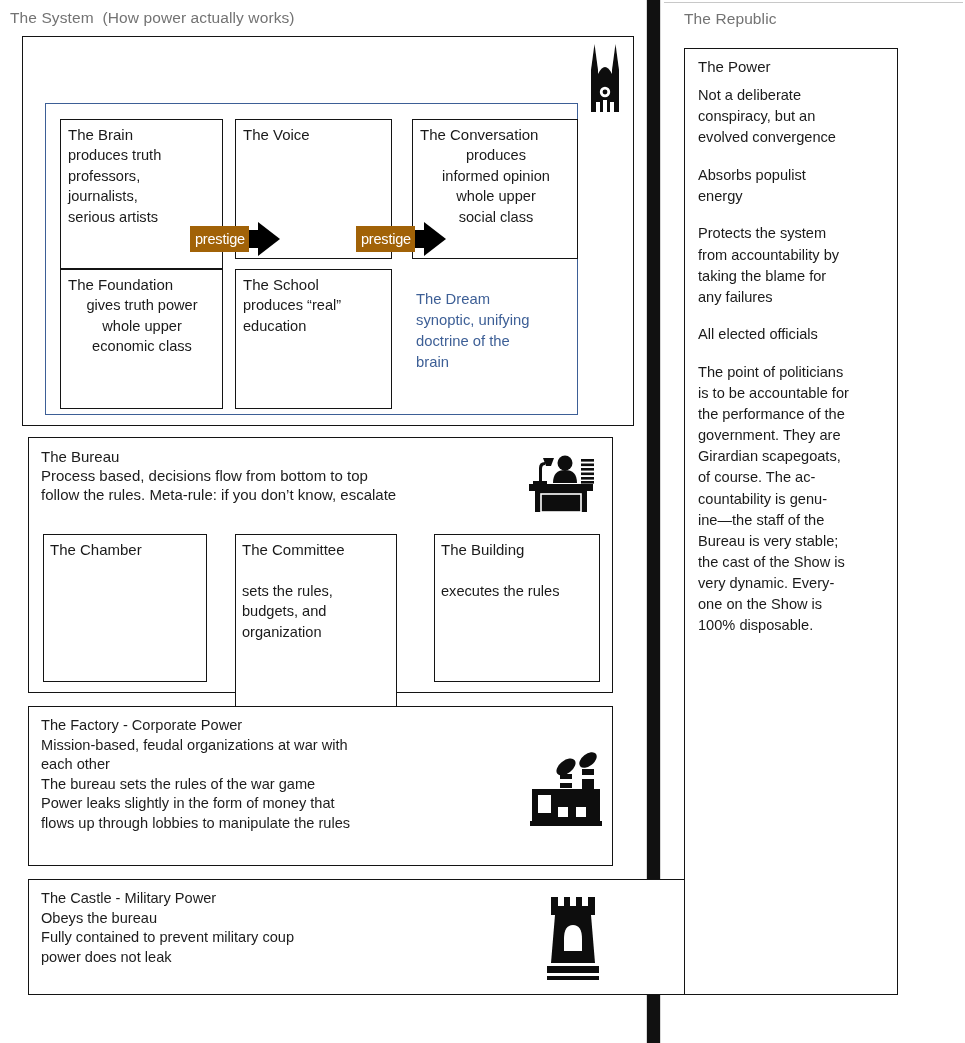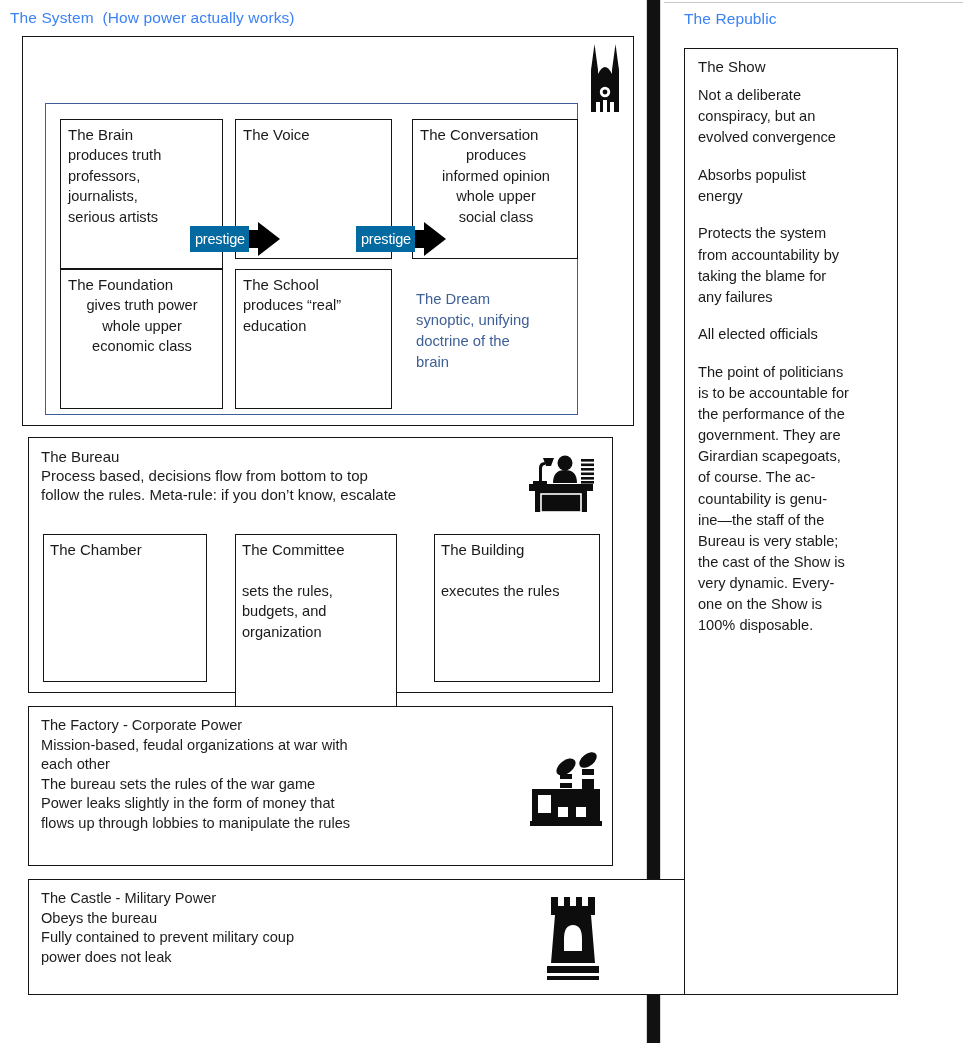--- a/index.html
+++ b/index.html
@@ -23,21 +23,21 @@
   .divider{
     position:absolute;left:647px;top:0;width:13px;height:1043px;
     background:#111111;
     box-shadow:-1px 0 0 #d8d8d8, 1px 0 0 #d8d8d8;
   }
 
   
   .col-title{
     position:absolute;
     font-size:15.5px;
-    color:#3b82f6;
+    color:#737373;
     white-space:pre;
     letter-spacing:.1px;
   }
   #sysTitle{left:10px;top:9px;}
   #repTitle{left:684px;top:10px;}
 
   
   .box{
     position:absolute;
     border:1.6px solid #141414;
@@ -73,21 +73,21 @@
   .cell .t-b{font-size:14.6px;line-height:20.5px;white-space:pre-line;}
 
   
   .arrow{
     position:absolute;
     height:34px;
     display:flex;align-items:stretch;
     z-index:6;
   }
   .arrow .lab{
-    background:#0369a1;color:#fff;
+    background:#a16207;color:#fff;
     font-size:14.5px;line-height:26px;
     padding:0 4px 0 5px;
     height:26px;align-self:center;
     white-space:pre;
     letter-spacing:-0.2px;
   }
   .arrow .shaft{
     background:#000;width:10px;height:18px;align-self:center;
   }
   .arrow .head{
@@ -298,21 +298,21 @@
         <path fill="#ffffff" d="M31 32 Q40 32 40 46 V58 H22 V46 Q22 32 31 32 Z"></path>
         <rect x="5" y="73" width="52" height="7" fill="#0d0d0d"></rect>
         <rect x="5" y="83" width="52" height="4" fill="#0d0d0d"></rect>
       </svg>
     </span>
   </div>
 
   <div class="col-title" id="repTitle">The Republic</div>
 
   <div class="box" id="showBox" style="left:684px;top:48px;width:214px;height:947px;">
-    <div class="show-head">The Show</div>
+    <div class="show-head">The Power</div>
     <div class="show-paras">
         <p>Not a deliberate
 conspiracy, but an
 evolved convergence</p>
         <p>Absorbs populist
 energy</p>
         <p>Protects the system
 from accountability by
 taking the blame for
 any failures</p>

